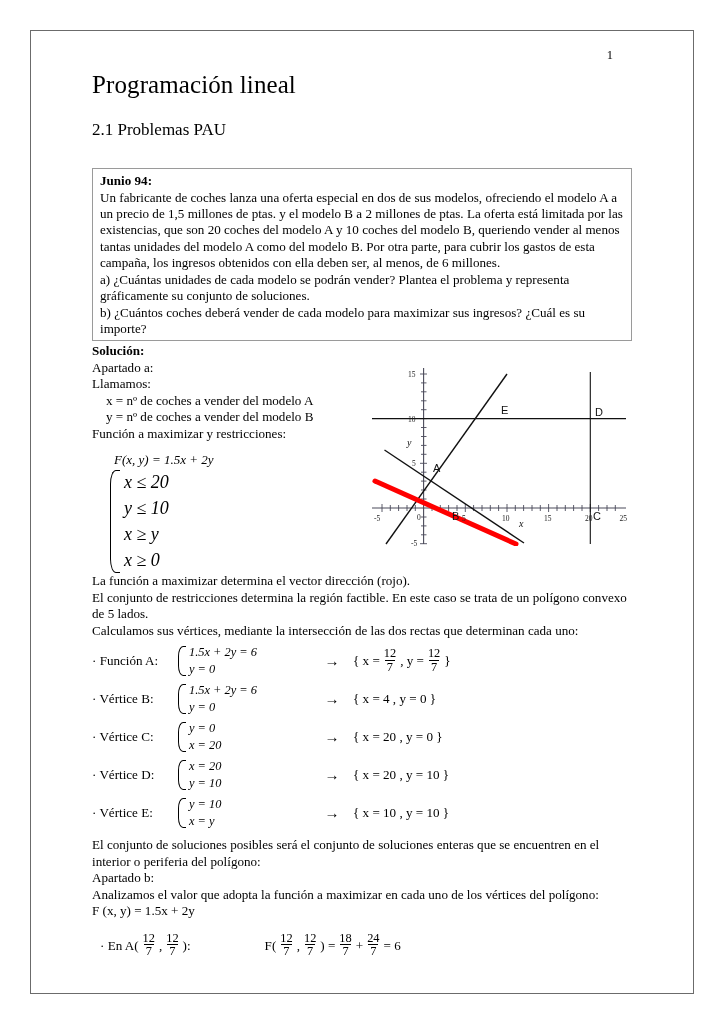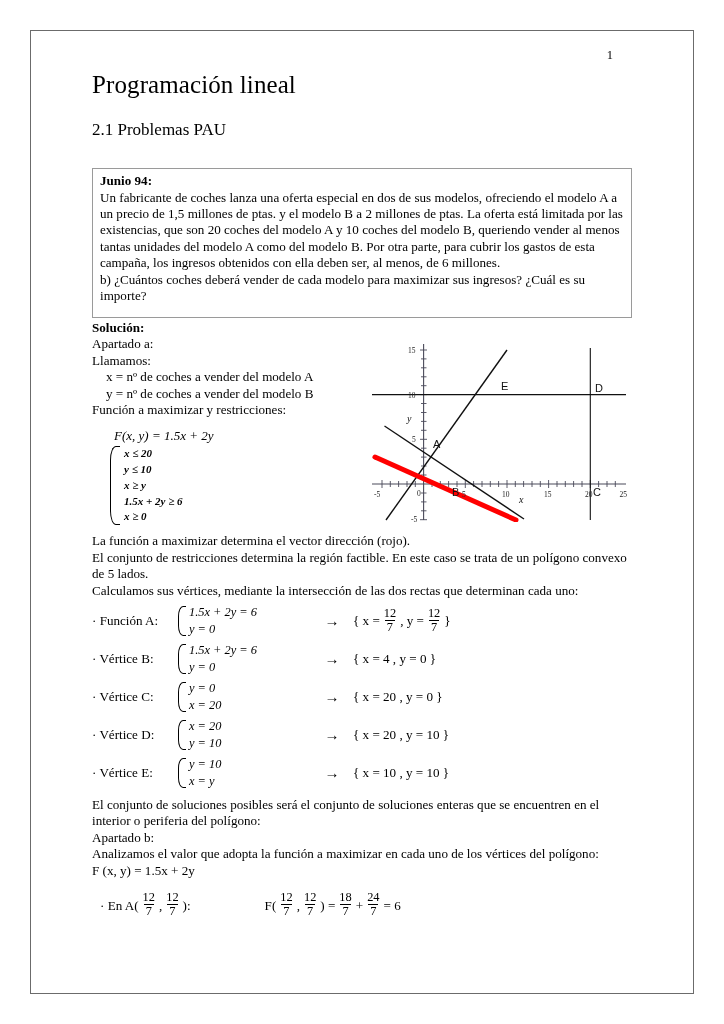--- a/index.html
+++ b/index.html
@@ -49,21 +49,21 @@
   h2.doc-subtitle {
     font-size: 17px;
     font-weight: normal;
     font-family: "Liberation Serif", serif;
     margin: 22px 0 0 0;
     line-height: 1.1;
   }
   .problem-box {
     margin-top: 29px;
     border: 1px solid #9a9a9a;
-    padding: 4px 6px 12px 7px;
+    padding: 4px 6px 3px 7px;
     box-sizing: border-box;
     width: 540px;
   }
   .problem-box p {
     margin: 0;
     font-size: 13.1px;
     line-height: 1.255;
     text-align: left;
   }
   .problem-box .bold { font-weight: bold; }
@@ -113,24 +113,23 @@
     left: 18px;
     top: 0;
     bottom: 0;
     width: 9px;
     border-left: 1px solid #000;
     border-top: 1px solid #000;
     border-bottom: 1px solid #000;
     border-radius: 6px 0 0 6px / 14px 0 0 14px;
   }
   .system .row {
-    font-size: 11px;
+    font-size: 18px;
     line-height: 1.43;
     white-space: nowrap;
-    font-weight: bold;
   }
 
   
   .vertices { margin-top: 4px; }
   .vrow {
     display: flex;
     align-items: center;
     margin-bottom: 2px;
     height: 36px;
   }
@@ -205,20 +204,21 @@
   <div class="page-number">1</div>
 
   <div class="content">
 
     <h1 class="doc-title">Programación lineal</h1>
     <h2 class="doc-subtitle">2.1 Problemas PAU</h2>
 
     <div class="problem-box">
       <p class="bold">Junio 94:</p>
       <p>Un fabricante de coches lanza una oferta especial en dos de sus modelos, ofreciendo el modelo A a un precio de 1,5 millones de ptas. y el modelo B a 2 millones de ptas. La oferta está limitada por las existencias, que son 20 coches del modelo A y 10 coches del modelo B, queriendo vender al menos tantas unidades del modelo A como del modelo B. Por otra parte, para cubrir los gastos de esta campaña, los ingresos obtenidos con ella deben ser, al menos, de 6 millones.</p>
+      <p>a) ¿Cuántas unidades de cada modelo se podrán vender? Plantea el problema y representa gráficamente su conjunto de soluciones.</p>
       <p>b) ¿Cuántos coches deberá vender de cada modelo para maximizar sus ingresos? ¿Cuál es su importe?</p>
     </div>
 
     <div class="solucion-label">Solución:</div>
 
     <div class="mid-area">
 
       <div class="graph-wrap">
         <svg width="268" height="192" viewBox="0 0 268 192">
 
@@ -331,26 +331,25 @@
       <div class="body-line indent1">x = nº de coches a vender del modelo A</div>
       <div class="body-line indent1">y = nº de coches a vender del modelo B</div>
       <div class="body-line">Función a maximizar y restricciones:</div>
       <div class="mathline indent2 mi" style="margin-top:10px;">F(x, y) = 1.5x + 2y</div>
 
       <div class="system">
         <div class="brace"></div>
         <div class="row mi">x ≤ 20</div>
         <div class="row mi">y ≤ 10</div>
         <div class="row mi">x ≥ y</div>
-        <div class="row mi">1.5x + 2y ≥ 6</div>
         <div class="row mi">x ≥ 0</div>
       </div>
     </div>
 
-    <div class="body-line" style="margin-top:8px;">La función a maximizar determina el vector dirección (rojo).</div>
+    <div class="body-line" style="margin-top:0;">La función a maximizar determina el vector dirección (rojo).</div>
     <div class="body-line">El conjunto de restricciones determina la región factible. En este caso se trata de un polígono convexo de 5 lados.</div>
     <div class="body-line">Calculamos sus vértices, mediante la intersección de las dos rectas que determinan cada uno:</div>
 
     <div class="vertices">
 
       <div class="vrow">
         <div class="vlabel">· Función A:</div>
         <div class="vsys">
           <div class="vbrace"></div>
           <div class="mi">1.5x + 2y = 6</div>

